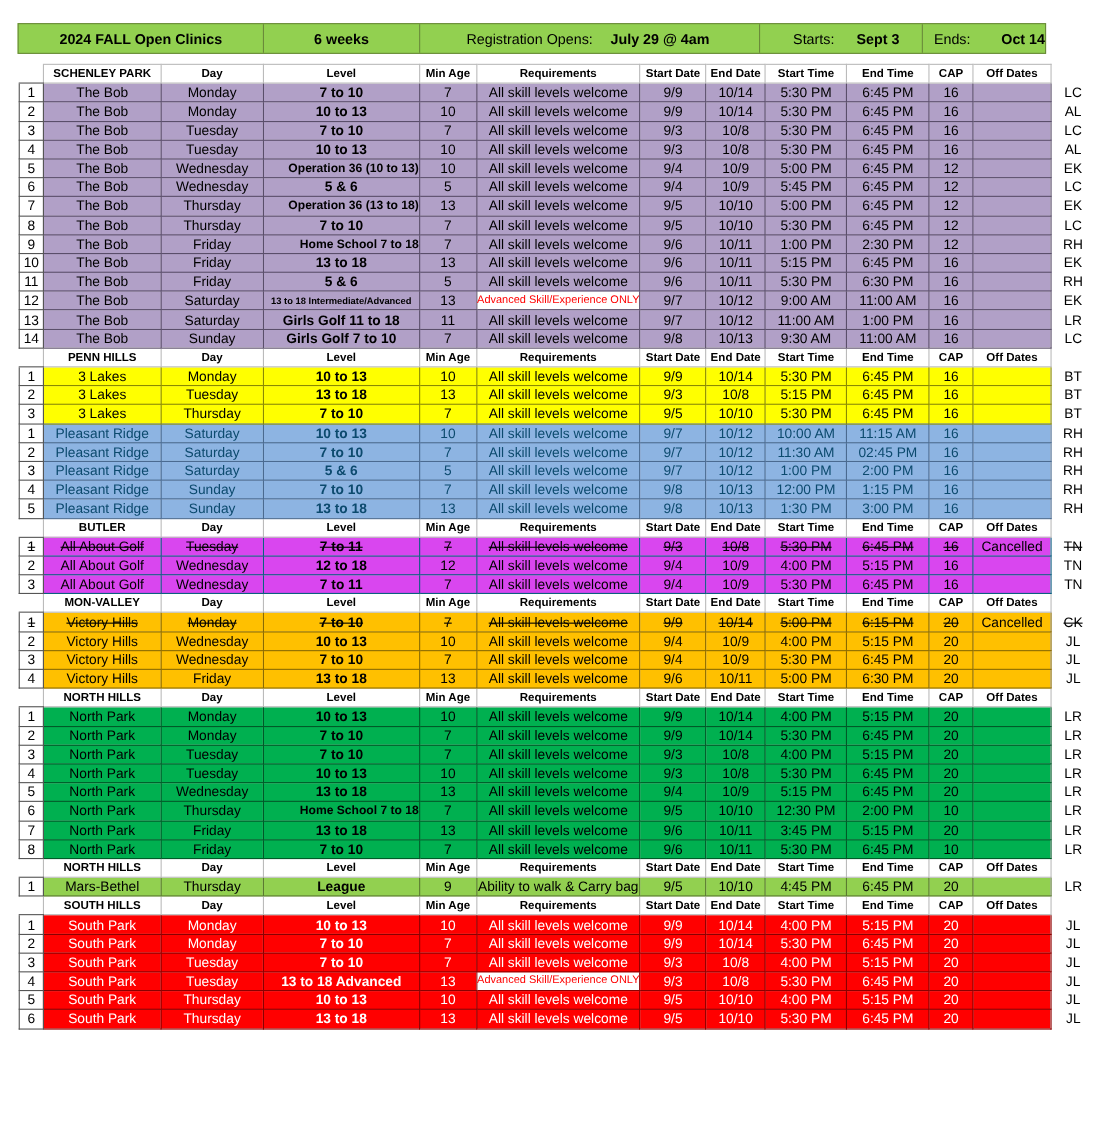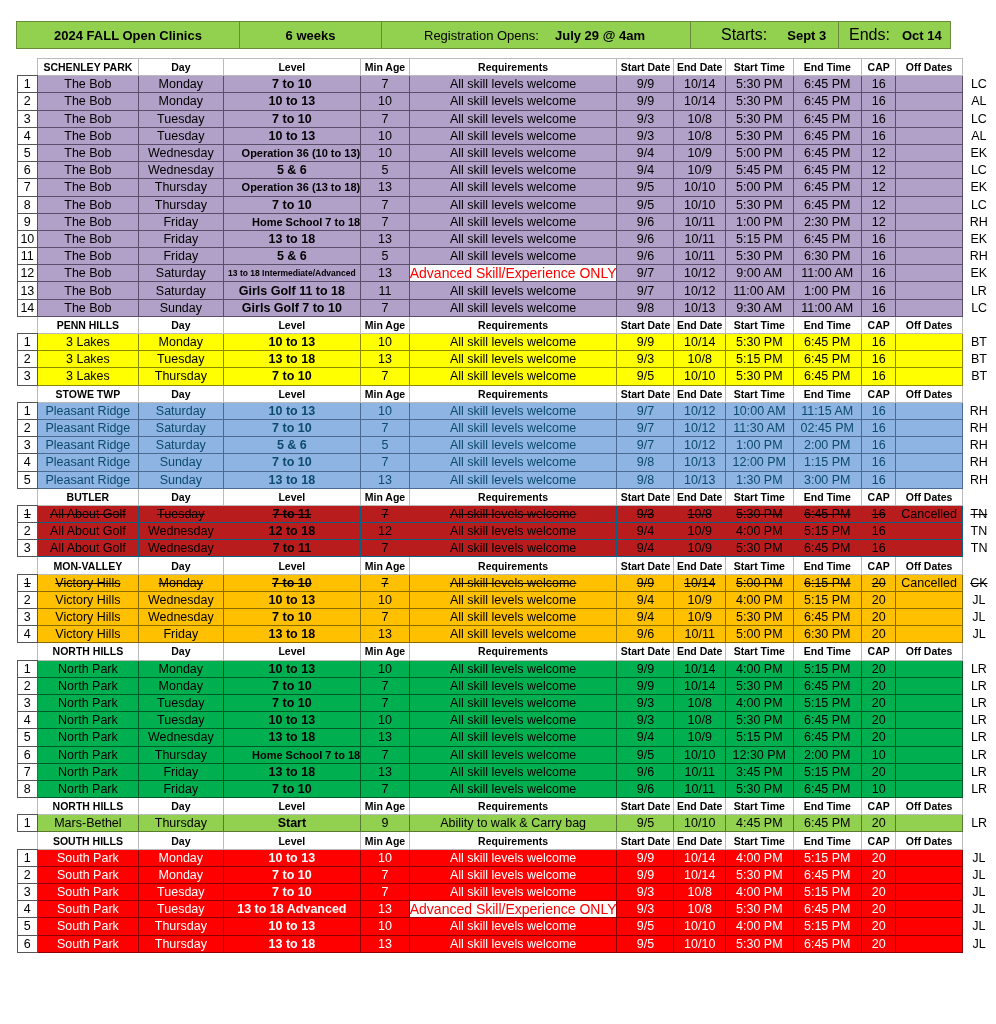--- a/index.html
+++ b/index.html
@@ -7,42 +7,42 @@
          font-family: "Liberation Sans", sans-serif; color: #000; }
   .banner { position: absolute; left: 16px; top: 21px; width: 935px; height: 28px;
             background: #92d050; border: 1px solid #6a8a3a; box-sizing: border-box; display: flex; }
   .banner > div { border-right: 1px solid #6a8a3a; display: flex; align-items: center; font-size: 13px; box-sizing: border-box; }
   .banner > div:last-child { border-right: none; }
   .b-title { width: 223px; justify-content: center; font-weight: bold; }
   .b-weeks { width: 142px; justify-content: center; font-weight: bold; }
   .b-reg { width: 309px; justify-content: space-between; padding: 0 45px 0 42px; }
   .b-reg .v { font-weight: bold; }
   .b-start { width: 148px; padding-left: 30px; gap: 20px; }
-  .b-start .k, .b-end .k { font-size: 16px; }
+  .b-start .k, .b-end .k { font-size: 13px; }
   .b-start .v, .b-end .v { font-weight: bold; }
-  .b-end { width: 111px; padding-left: 10px; gap: 12px; }
+  .b-end { width: 111px; padding-left: 10px; gap: 28px; }
 
   table.sched { position: absolute; left: 17px; top: 58px; border-collapse: collapse; table-layout: fixed; }
   table.sched td { height: 17.2px; padding: 0; text-align: center; white-space: nowrap; overflow: visible;
                    font-size: 12.5px; border: 1px solid #555; box-sizing: border-box; line-height: 16px; }
   td.idx { background: #fff; color: #000; font-size: 12.5px; }
   td.initials { border: none !important; background: #fff !important; color: #000 !important; text-align: left; padding-left: 6px; font-size: 12px; }
   tr.hdr td { background: #fff; font-weight: bold; font-size: 10.5px; border-color: #bbb; }
   tr.hdr td.blank { border-top: none; border-left: none; border-bottom: 1px solid #555; }
   td.lvl { font-weight: bold; }
   td.lvl.small { font-size: 11px; text-align: right; }
   td.lvl.tiny { font-size: 8.5px; }
   td.req { font-size: 10.5px; }
-  td.req.adv { background: #fff !important; color: #ff0000 !important; font-size: 14px; }
+  td.req.adv { background: #fff !important; color: #ff0000 !important; font-size: 10px; }
   .strike td.s { text-decoration: line-through; }
 
   .purple td.c { background: #b1a0c7; color: #000; border-color: #5a4e6a; }
   .yellow td.c { background: #ffff00; color: #000; border-color: #8a8a00; }
   .blue td.c { background: #8db4e2; color: #0c4a6e; border-color: #4a6a90; }
-  .cyan td.c { background: #b91c1c; color: #000; border-color: #0b5f80; }
+  .cyan td.c { background: #d946ef; color: #000; border-color: #0b5f80; }
   .orange td.c { background: #ffc000; color: #000; border-color: #8a6a00; }
   .green td.c { background: #00b050; color: #000; border-color: #005a28; }
   .lgreen td.c { background: #92d050; color: #000; border-color: #5a7a30; }
   .red td.c { background: #ff0000; color: #fff; border-color: #8a0000; }
 </style>
 </head>
 <body>
 
 <div class="banner">
   <div class="b-title">2024 FALL Open Clinics</div>
@@ -356,35 +356,20 @@
         <td class="c">7</td>
         <td class="c req">All skill levels welcome</td>
         <td class="c">9/5</td>
         <td class="c">10/10</td>
         <td class="c">5:30 PM</td>
         <td class="c">6:45 PM</td>
         <td class="c">16</td>
         <td class="c"></td>
         <td class="initials">BT</td>
       </tr>
-      <tr class="hdr">
-        <td class="blank"></td>
-        <td>STOWE TWP</td>
-        <td>Day</td>
-        <td>Level</td>
-        <td>Min Age</td>
-        <td>Requirements</td>
-        <td>Start Date</td>
-        <td>End Date</td>
-        <td>Start Time</td>
-        <td>End Time</td>
-        <td>CAP</td>
-        <td>Off Dates</td>
-        <td class="initials"></td>
-      </tr>
       <tr class="blue">
         <td class="idx">1</td>
         <td class="c">Pleasant Ridge</td>
         <td class="c">Saturday</td>
         <td class="c lvl">10 to 13</td>
         <td class="c">10</td>
         <td class="c req">All skill levels welcome</td>
         <td class="c">9/7</td>
         <td class="c">10/12</td>
         <td class="c">10:00 AM</td>
@@ -735,21 +720,21 @@
         <td>Start Time</td>
         <td>End Time</td>
         <td>CAP</td>
         <td>Off Dates</td>
         <td class="initials"></td>
       </tr>
       <tr class="lgreen">
         <td class="idx">1</td>
         <td class="c">Mars-Bethel</td>
         <td class="c">Thursday</td>
-        <td class="c lvl">Start</td>
+        <td class="c lvl">League</td>
         <td class="c">9</td>
         <td class="c req">Ability to walk &amp; Carry bag</td>
         <td class="c">9/5</td>
         <td class="c">10/10</td>
         <td class="c">4:45 PM</td>
         <td class="c">6:45 PM</td>
         <td class="c">20</td>
         <td class="c"></td>
         <td class="initials">LR</td>
       </tr>

